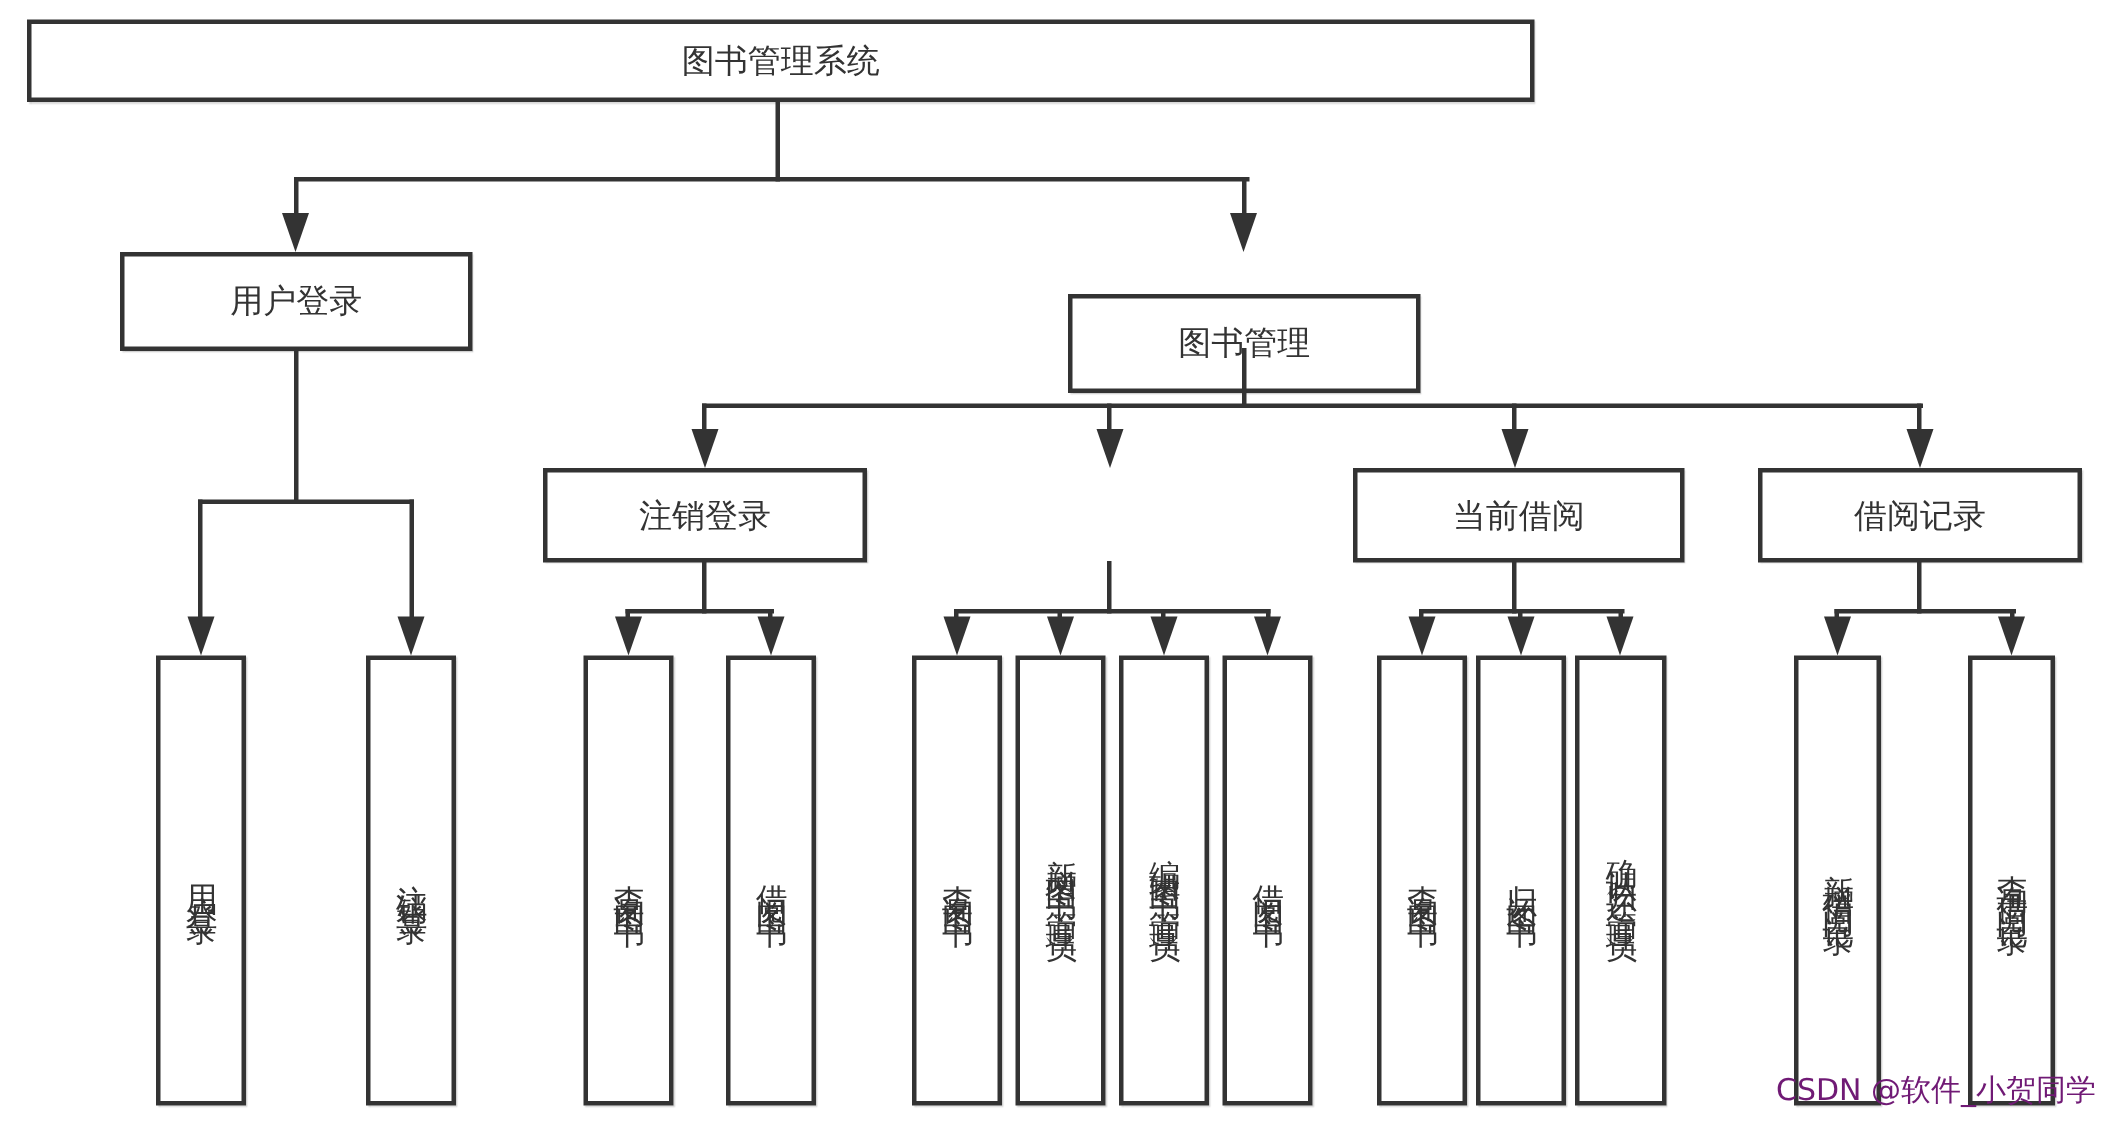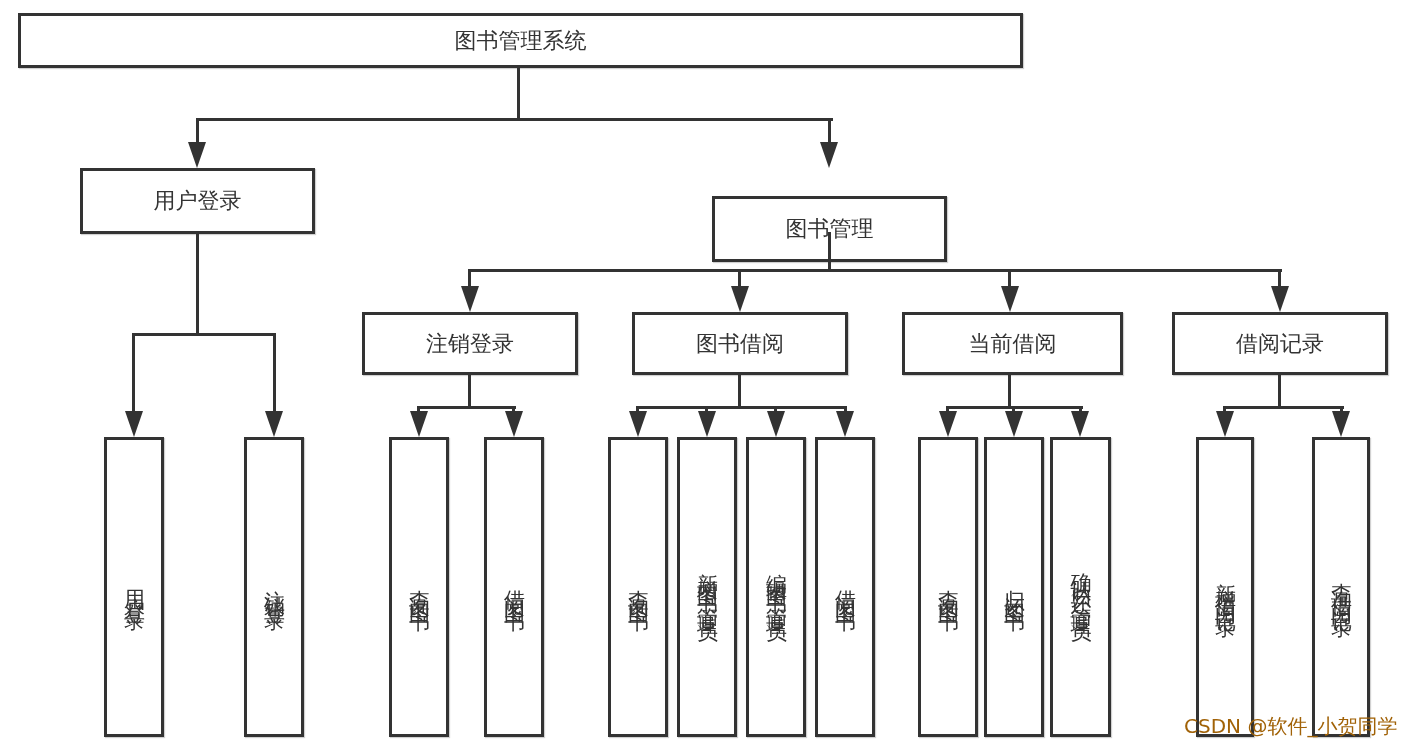--- a/index.html
+++ b/index.html
@@ -20,35 +20,34 @@
   }
   .vline { position:absolute; width:3px; background:#333333; }
   .hline { position:absolute; height:3px; background:#333333; }
   .tri {
     position:absolute; width:0; height:0;
     border-left:9px solid transparent; border-right:9px solid transparent;
     border-top:26px solid #333333;
   }
   .watermark {
     position:absolute; left:1184px; top:713px;
-    font-size:20px; color:#a16207; white-space:nowrap;
+    font-size:20px; color:#701a75; white-space:nowrap;
   }
 </style>
 </head>
 <body>
 
 <div class="canvas">
 
   <div class="box" style="left:18px; top:13px; width:1005px; height:55px;">图书管理系统</div>
 
   <div class="box" style="left:80px; top:168px; width:235px; height:66px;">用户登录</div>
   <div class="box" style="left:712px; top:168px; width:235px; height:66px;margin-top:28px;">图书管理</div>
 
   <div class="box" style="left:362px; top:312px; width:216px; height:63px;">注销登录</div>
-  <div class="box" style="left:632px; top:312px; width:216px; height:63px;">图书借阅</div>
   <div class="box" style="left:902px; top:312px; width:221px; height:63px;">当前借阅</div>
   <div class="box" style="left:1172px; top:312px; width:216px; height:63px;">借阅记录</div>
 
   <div class="box leaf" style="left:104px; top:437px; width:60px; height:300px;">用户登录</div>
   <div class="box leaf" style="left:244px; top:437px; width:60px; height:300px;">注销登录</div>
 
   <div class="box leaf" style="left:389px; top:437px; width:60px; height:300px;">查询图书</div>
   <div class="box leaf" style="left:484px; top:437px; width:60px; height:300px;">借阅图书</div>
 
   <div class="box leaf" style="left:608px; top:437px; width:60px; height:300px;">查询图书</div>

